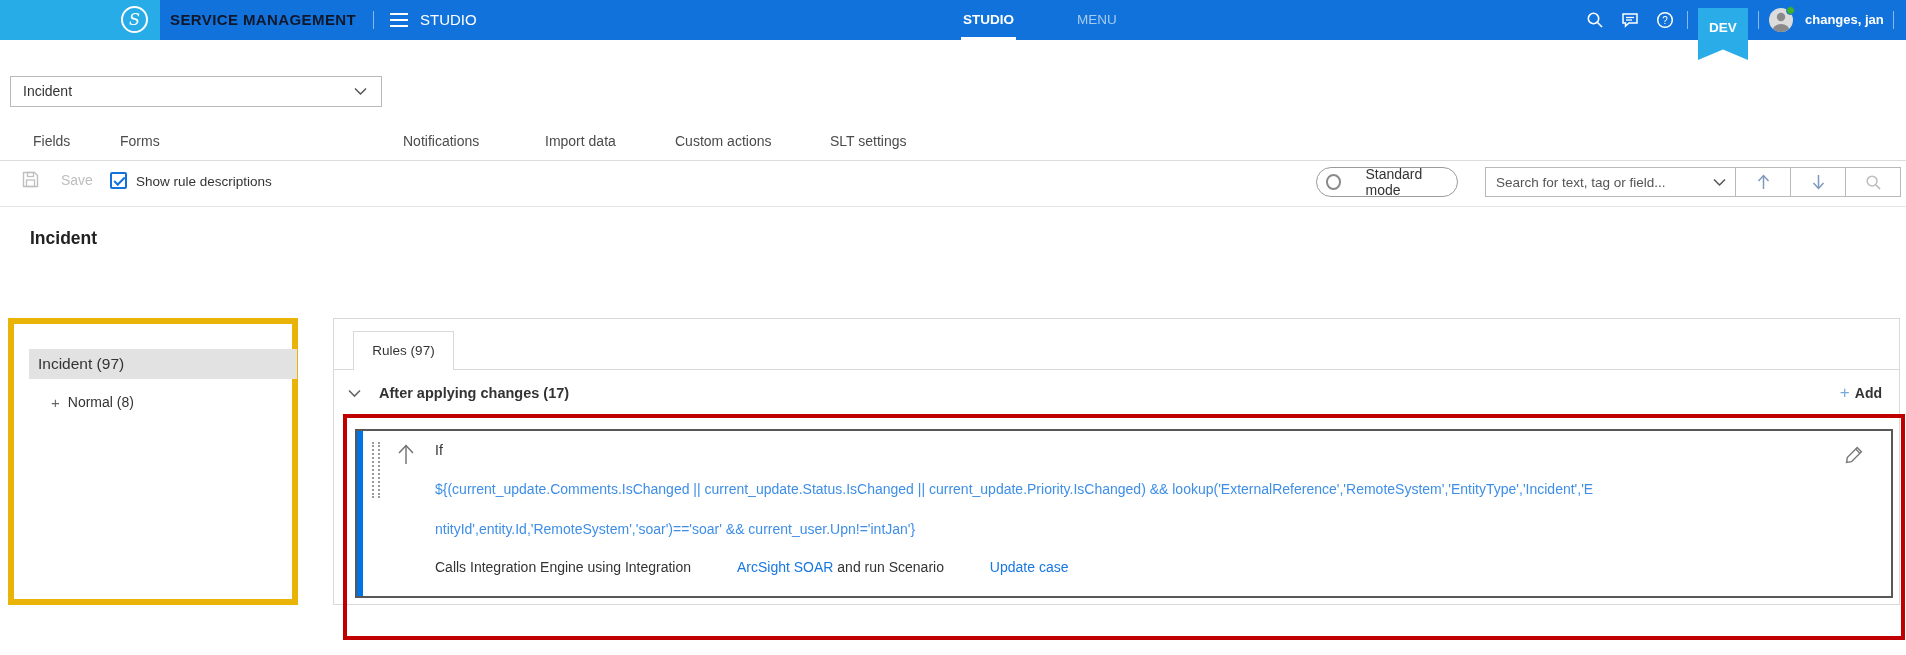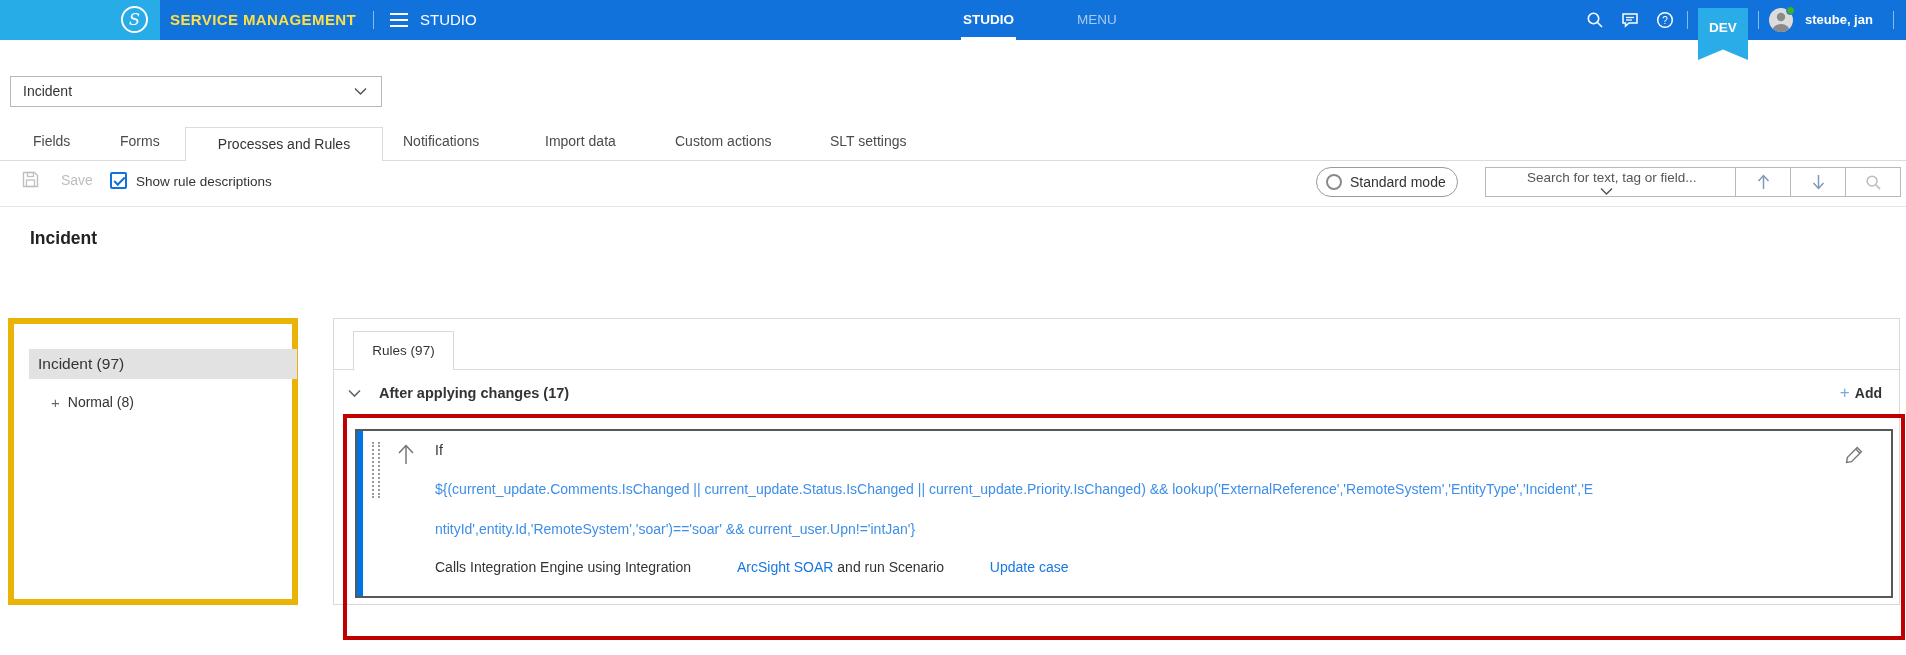--- a/index.html
+++ b/index.html
@@ -5,21 +5,21 @@
   * { box-sizing: border-box; margin: 0; padding: 0; }
   body { font-family: "Liberation Sans", sans-serif; background: #fff; }
   .screen { position: relative; width: 1906px; height: 655px; background: #fff; overflow: hidden; }
 
   
   .topbar { position: absolute; left: 0; top: 0; width: 1906px; height: 40px; background: #1172DB; }
   .topbar-light { position: absolute; left: 0; top: 0; width: 160px; height: 40px; background: #27ACE8; }
   .logo-circle { position: absolute; left: 121px; top: 6px; width: 27px; height: 27px; border: 2px solid #fff;
     border-radius: 50%; color: #fff; text-align: center; line-height: 23px; font-size: 16px;
     font-family: "DejaVu Serif", serif; font-style: italic; }
-  .brand { position: absolute; left: 170px; top: 0; height: 40px; line-height: 40px; color: #fde047;
+  .brand { position: absolute; left: 170px; top: 0; height: 40px; line-height: 40px; color: #0f172a;
     font-size: 15px; font-weight: bold; letter-spacing: .4px; }
   .bar-sep { position: absolute; top: 11px; width: 1px; height: 18px; background: rgba(255,255,255,.5); }
   .hamburger { position: absolute; left: 390px; top: 13px; width: 18px; height: 14px;
     display: flex; flex-direction: column; justify-content: space-between; }
   .hamburger div { height: 2px; background: #fff; }
   .product { position: absolute; left: 420px; top: 0; height: 40px; line-height: 40px; color: #fff; font-size: 15px; }
   .nav-item { position: absolute; top: 0; height: 40px; line-height: 40px; font-size: 13.5px; cursor: pointer; }
   .nav-studio { left: 963px; color: #fff; font-weight: bold; }
   .nav-studio::after { content: ""; position: absolute; left: -2px; right: -2px; bottom: 0; height: 3px; background: #fff; }
   .nav-menu { left: 1077px; color: #A5CBEF; }
@@ -52,26 +52,26 @@
   .save-btn { position: absolute; left: 22px; top: 171px; display: flex; align-items: center; gap: 22px;
     color: #bdbdbd; font-size: 14px; cursor: default; }
   .checkbox { position: absolute; left: 110px; top: 172px; width: 17px; height: 17px; border: 2px solid #1271DB;
     border-radius: 2px; background: #fff; cursor: pointer; }
   .checkbox::after { content: ""; position: absolute; left: 2px; top: 3px; width: 9px; height: 4px;
     border-left: 2px solid #1271DB; border-bottom: 2px solid #1271DB; transform: rotate(-45deg); }
   .checkbox-label { position: absolute; left: 136px; top: 174px; font-size: 13.5px; color: #333; }
   .toolbar-divider { position: absolute; left: 0; top: 206px; width: 1906px; height: 1px; background: #e6e6e6; }
 
   .mode-pill { position: absolute; left: 1316px; top: 167px; width: 142px; height: 30px; border: 1px solid #9b9b9b;
-    border-radius: 16px; display: flex; align-items: center; padding-left: 9px; gap: 8px; cursor: pointer; }
+    border-radius: 16px; display: flex; align-items: center; padding-left: 9px; gap: 24px; cursor: pointer; }
   .radio { width: 16px; height: 16px; border: 2px solid #8a8a8a; border-radius: 50%; background: #fff; }
   .mode-label { font-size: 14px; color: #333; }
 
   .search-box { position: absolute; left: 1485px; top: 167px; width: 251px; height: 30px; border: 1px solid #b9b9b9;
-    background: #fff; display: flex; align-items: center; flex-direction: column; }
+    background: #fff; display: flex; align-items: center; }
   .search-box input { border: none; outline: none; flex: 1; font-size: 13.5px; color: #444; padding-left: 10px;
     font-family: "Liberation Sans", sans-serif; background: transparent; }
   .search-box input::placeholder { color: #555; opacity: 1; }
   .search-box svg { margin-right: 9px; }
   .find-btn { position: absolute; top: 167px; width: 56px; height: 30px; border: 1px solid #b9b9b9; background: #fff;
     display: flex; align-items: center; justify-content: center; cursor: pointer; }
 
   
   .page-title { position: absolute; left: 30px; top: 228px; font-size: 17.5px; font-weight: bold; color: #222; }
 
@@ -151,35 +151,34 @@
     <div class="ribbon">DEV</div>
     <div class="bar-sep" style="left:1758px"></div>
 
     <div class="avatar">
       <svg width="24" height="24" viewBox="0 0 24 24">
         <circle cx="12" cy="9" r="4.2" fill="#8a8a8a"></circle>
         <path d="M3 24 a9 8 0 0 1 18 0 z" fill="#8a8a8a"></path>
       </svg>
     </div>
     <div class="status-dot"></div>
-    <div class="username">steube, jan</div>
+    <div class="username">changes, jan</div>
     <div class="bar-sep" style="left:1893px"></div>
   </div>
 
   <div class="entity-select">
     <span>Incident</span>
     <svg width="13" height="9" viewBox="0 0 13 9">
       <polyline points="1,1.5 6.5,7 12,1.5" fill="none" stroke="#555" stroke-width="1.5"></polyline>
     </svg>
   </div>
 
   <div class="tabstrip-line"></div>
   <div class="tab-label" style="left:33px">Fields</div>
   <div class="tab-label" style="left:120px">Forms</div>
-  <div class="tab-active">Processes and Rules</div>
   <div class="tab-label" style="left:403px">Notifications</div>
   <div class="tab-label" style="left:545px">Import data</div>
   <div class="tab-label" style="left:675px">Custom actions</div>
   <div class="tab-label" style="left:830px">SLT settings</div>
 
   <div class="save-btn">
     <svg width="17" height="17" viewBox="0 0 17 17">
       <path d="M1.5 1.5 h11 l3 3 v11 h-14 z" fill="none" stroke="#bfbfbf" stroke-width="1.4"></path>
       <rect x="4.5" y="9" width="8" height="6.5" fill="none" stroke="#bfbfbf" stroke-width="1.3"></rect>
       <rect x="5.5" y="1.5" width="6" height="4" fill="none" stroke="#bfbfbf" stroke-width="1.3"></rect>

